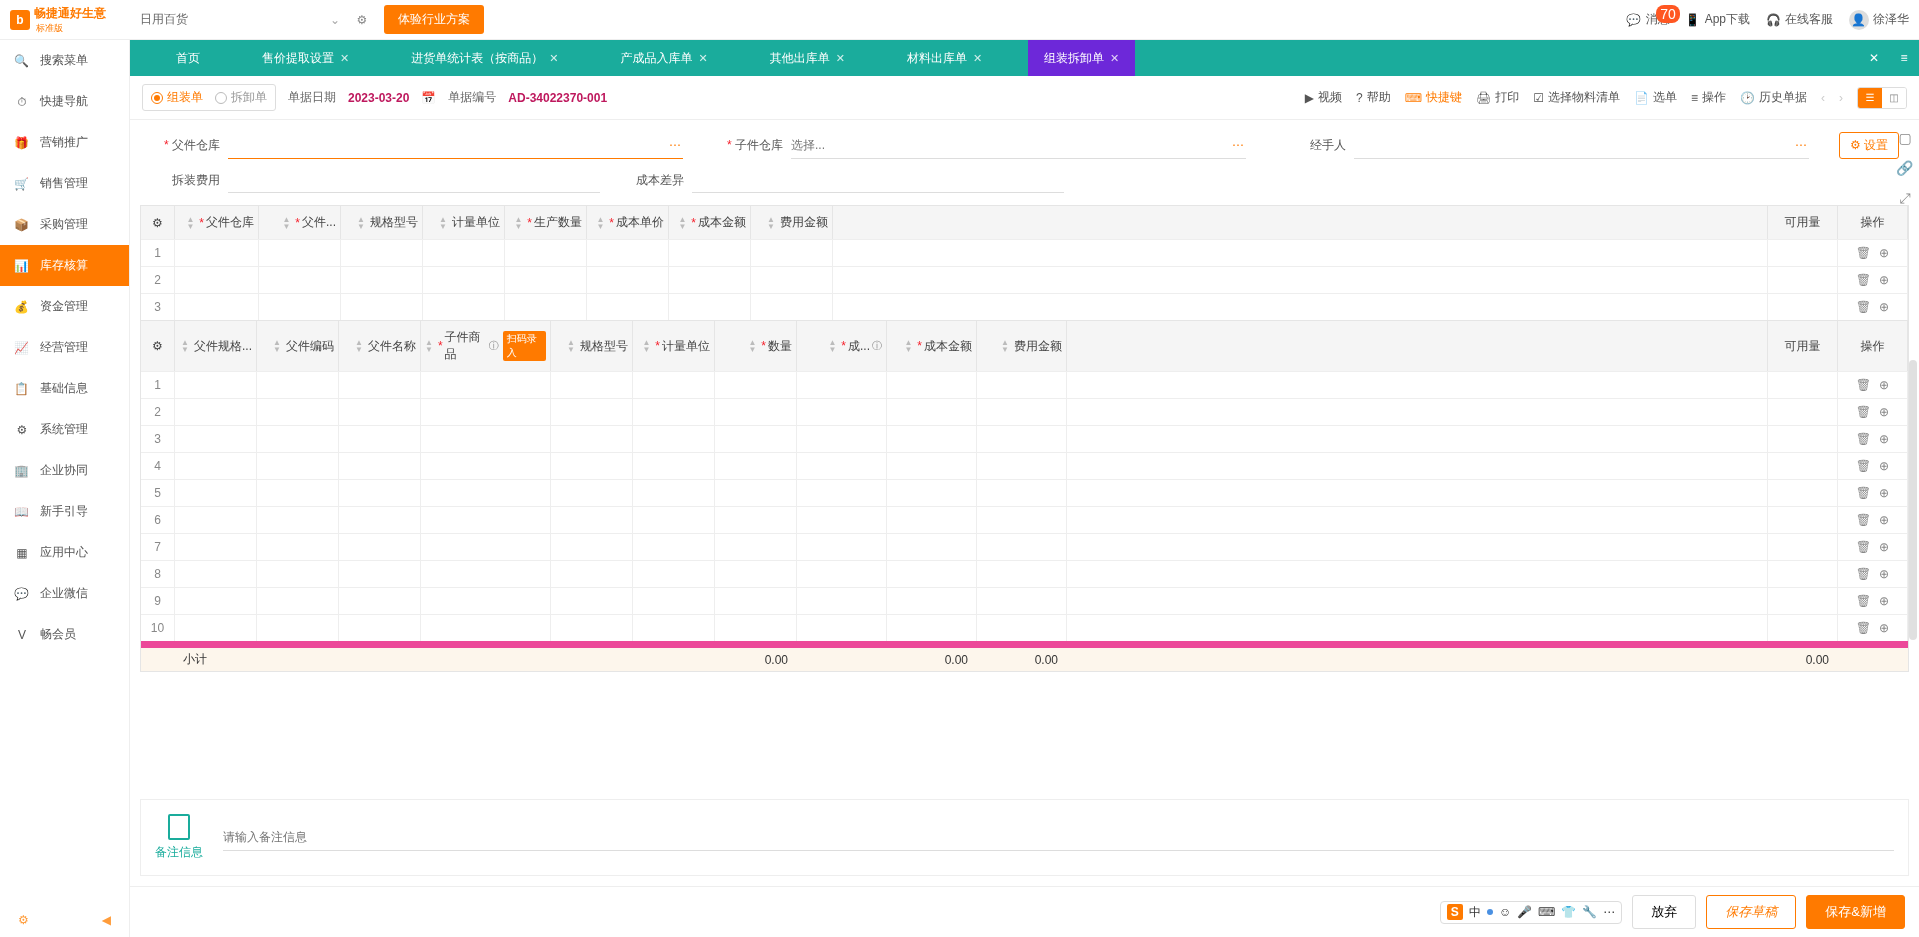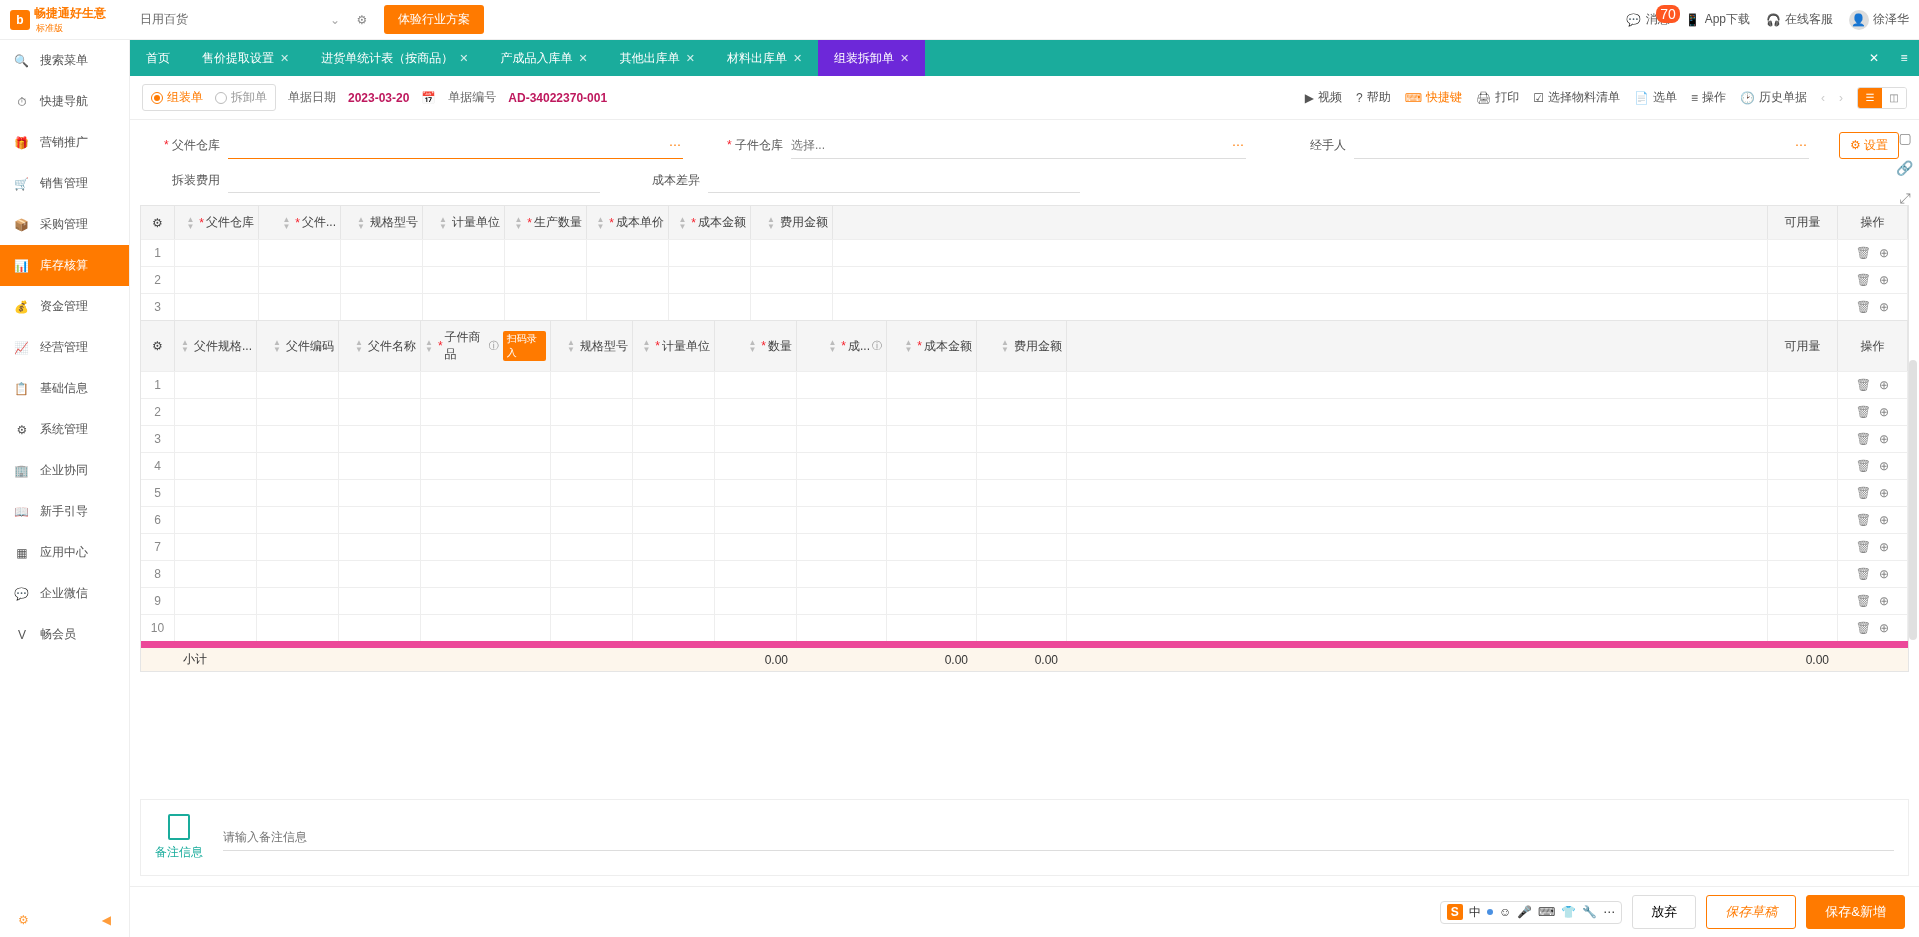--- a/index.html
+++ b/index.html
@@ -30,21 +30,21 @@
 .sidebar-item { display: flex; align-items: center; padding: 12px 14px; color: #555; cursor: pointer; gap: 10px; }
 .sidebar-item.active { background: #ff7a00; color: #fff; }
 .sidebar-item .ic { width: 16px; height: 16px; display:inline-flex; align-items:center; justify-content:center; }
 .sidebar-bottom { margin-top: auto; display: flex; justify-content: space-between; padding: 10px 18px; color: #ff9c3a; }
 
 
 .content { flex: 1; display: flex; flex-direction: column; min-width: 0; position: relative; }
 
 
 .tabs-bar { display: flex; align-items: center; background: #1aac9c; height: 36px; color: #fff; }
-.tab { display: flex; align-items: center; padding: 0 16px; height: 100%; cursor: pointer; font-size: 12px; gap: 6px; }
+.tab { display: flex; align-items: center; padding: 0 16px; height: 100%; cursor: pointer; font-size: 12px; gap: 6px; margin-left: 30px; }
 .tab.active { background: #6d28d9; }
 .tab .close { font-size: 11px; opacity: 0.8; }
 .tabs-right { margin-left: auto; display: flex; align-items: center; }
 .tabs-right .ibtn { width: 30px; height: 36px; display: flex; align-items: center; justify-content: center; cursor: pointer; }
 
 
 .toolbar { display: flex; align-items: center; height: 44px; padding: 0 12px; border-bottom: 1px solid #eee; gap: 12px; }
 .radio-group { display: flex; align-items: center; border: 1px solid #ddd; border-radius: 3px; padding: 4px 8px; gap: 12px; }
 .radio-opt { display: inline-flex; align-items: center; gap: 4px; cursor: pointer; }
 .radio-circle { width: 12px; height: 12px; border: 1px solid #bbb; border-radius: 50%; display:inline-flex; align-items:center; justify-content:center; }
@@ -56,21 +56,21 @@
 .cal-icon { color: #ff7a00; }
 .toolbar-right { margin-left: auto; display: flex; align-items: center; gap: 14px; color: #555; }
 .tb-link { display: inline-flex; align-items: center; gap: 4px; cursor: pointer; }
 .tb-link.orange { color: #ff7a00; }
 .view-toggle { display: flex; border: 1px solid #ddd; border-radius: 3px; overflow:hidden; }
 .view-toggle .vt { width: 24px; height: 20px; display:flex; align-items:center; justify-content:center; cursor:pointer; background:#fff; color:#888; font-size:10px; }
 .view-toggle .vt.active { background: #ff7a00; color:#fff; }
 
 
 .form-row { display: flex; padding: 12px 20px 4px; gap: 30px; }
-.form-row2 { display: flex; padding: 4px 20px 12px; gap: 30px; }
+.form-row2 { display: flex; padding: 4px 20px 12px; gap: 14px; }
 .field { display: flex; align-items: center; flex: 1; }
 .field-label { width: 70px; text-align: right; color: #555; margin-right: 8px; }
 .req::before { content: '* '; color: #f5222d; }
 .field-input-wrap { flex: 1; border-bottom: 1px solid #ddd; padding: 4px 0; display: flex; align-items: center; min-height: 26px; }
 .field-input-wrap.req-border { border-bottom-color: #ff7a00; }
 .field-input { flex: 1; border: none; outline: none; font-size: 12px; }
 .dots { color: #ff7a00; letter-spacing: 2px; cursor: pointer; }
 .settings-link { color: #ff7a00; border: 1px solid #ff7a00; padding: 4px 10px; border-radius: 3px; cursor: pointer; white-space:nowrap; }
 
 

